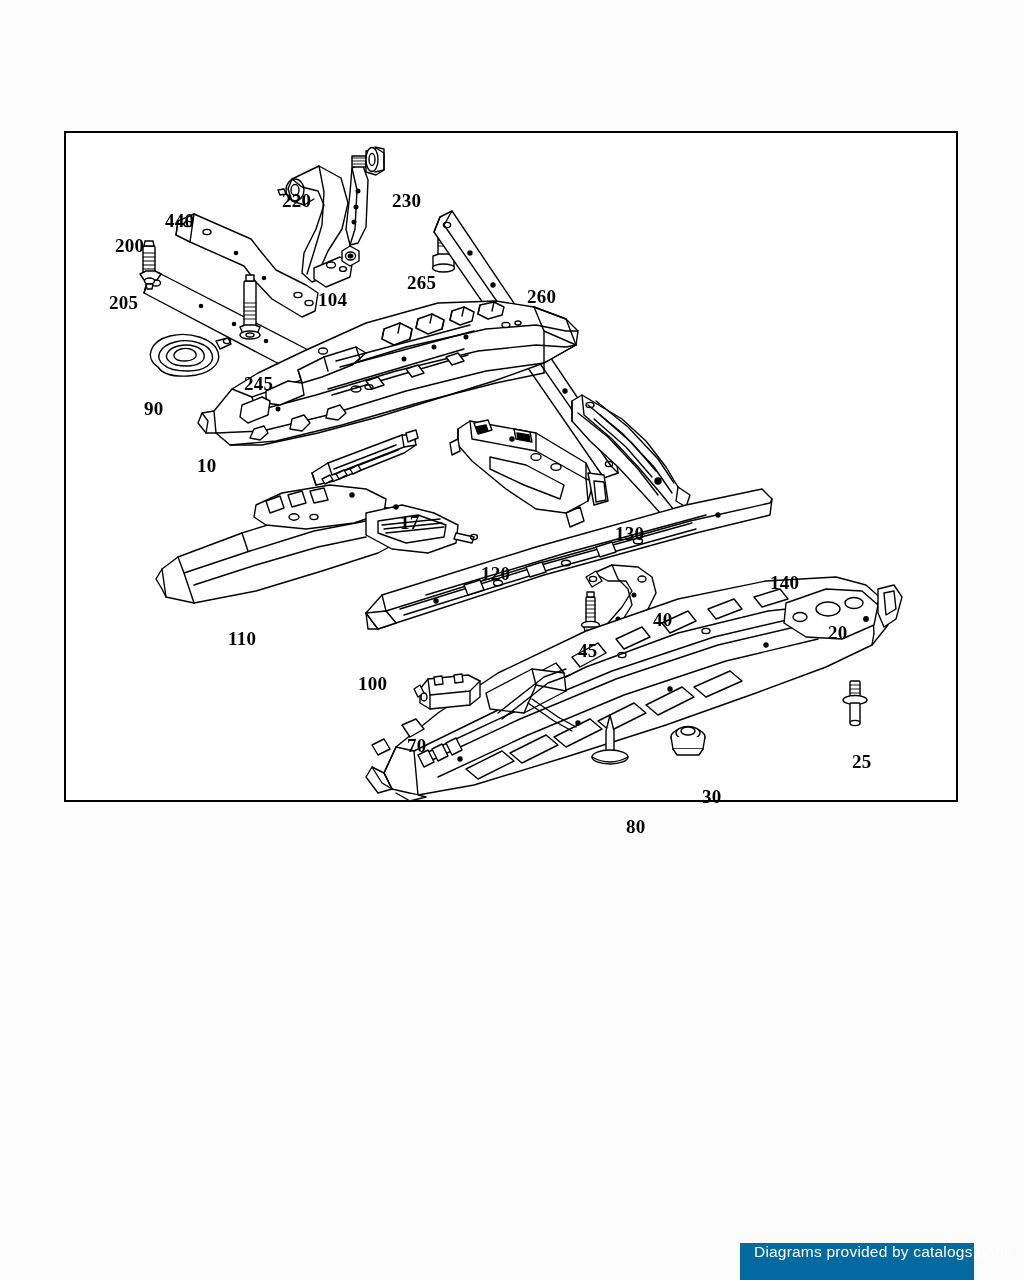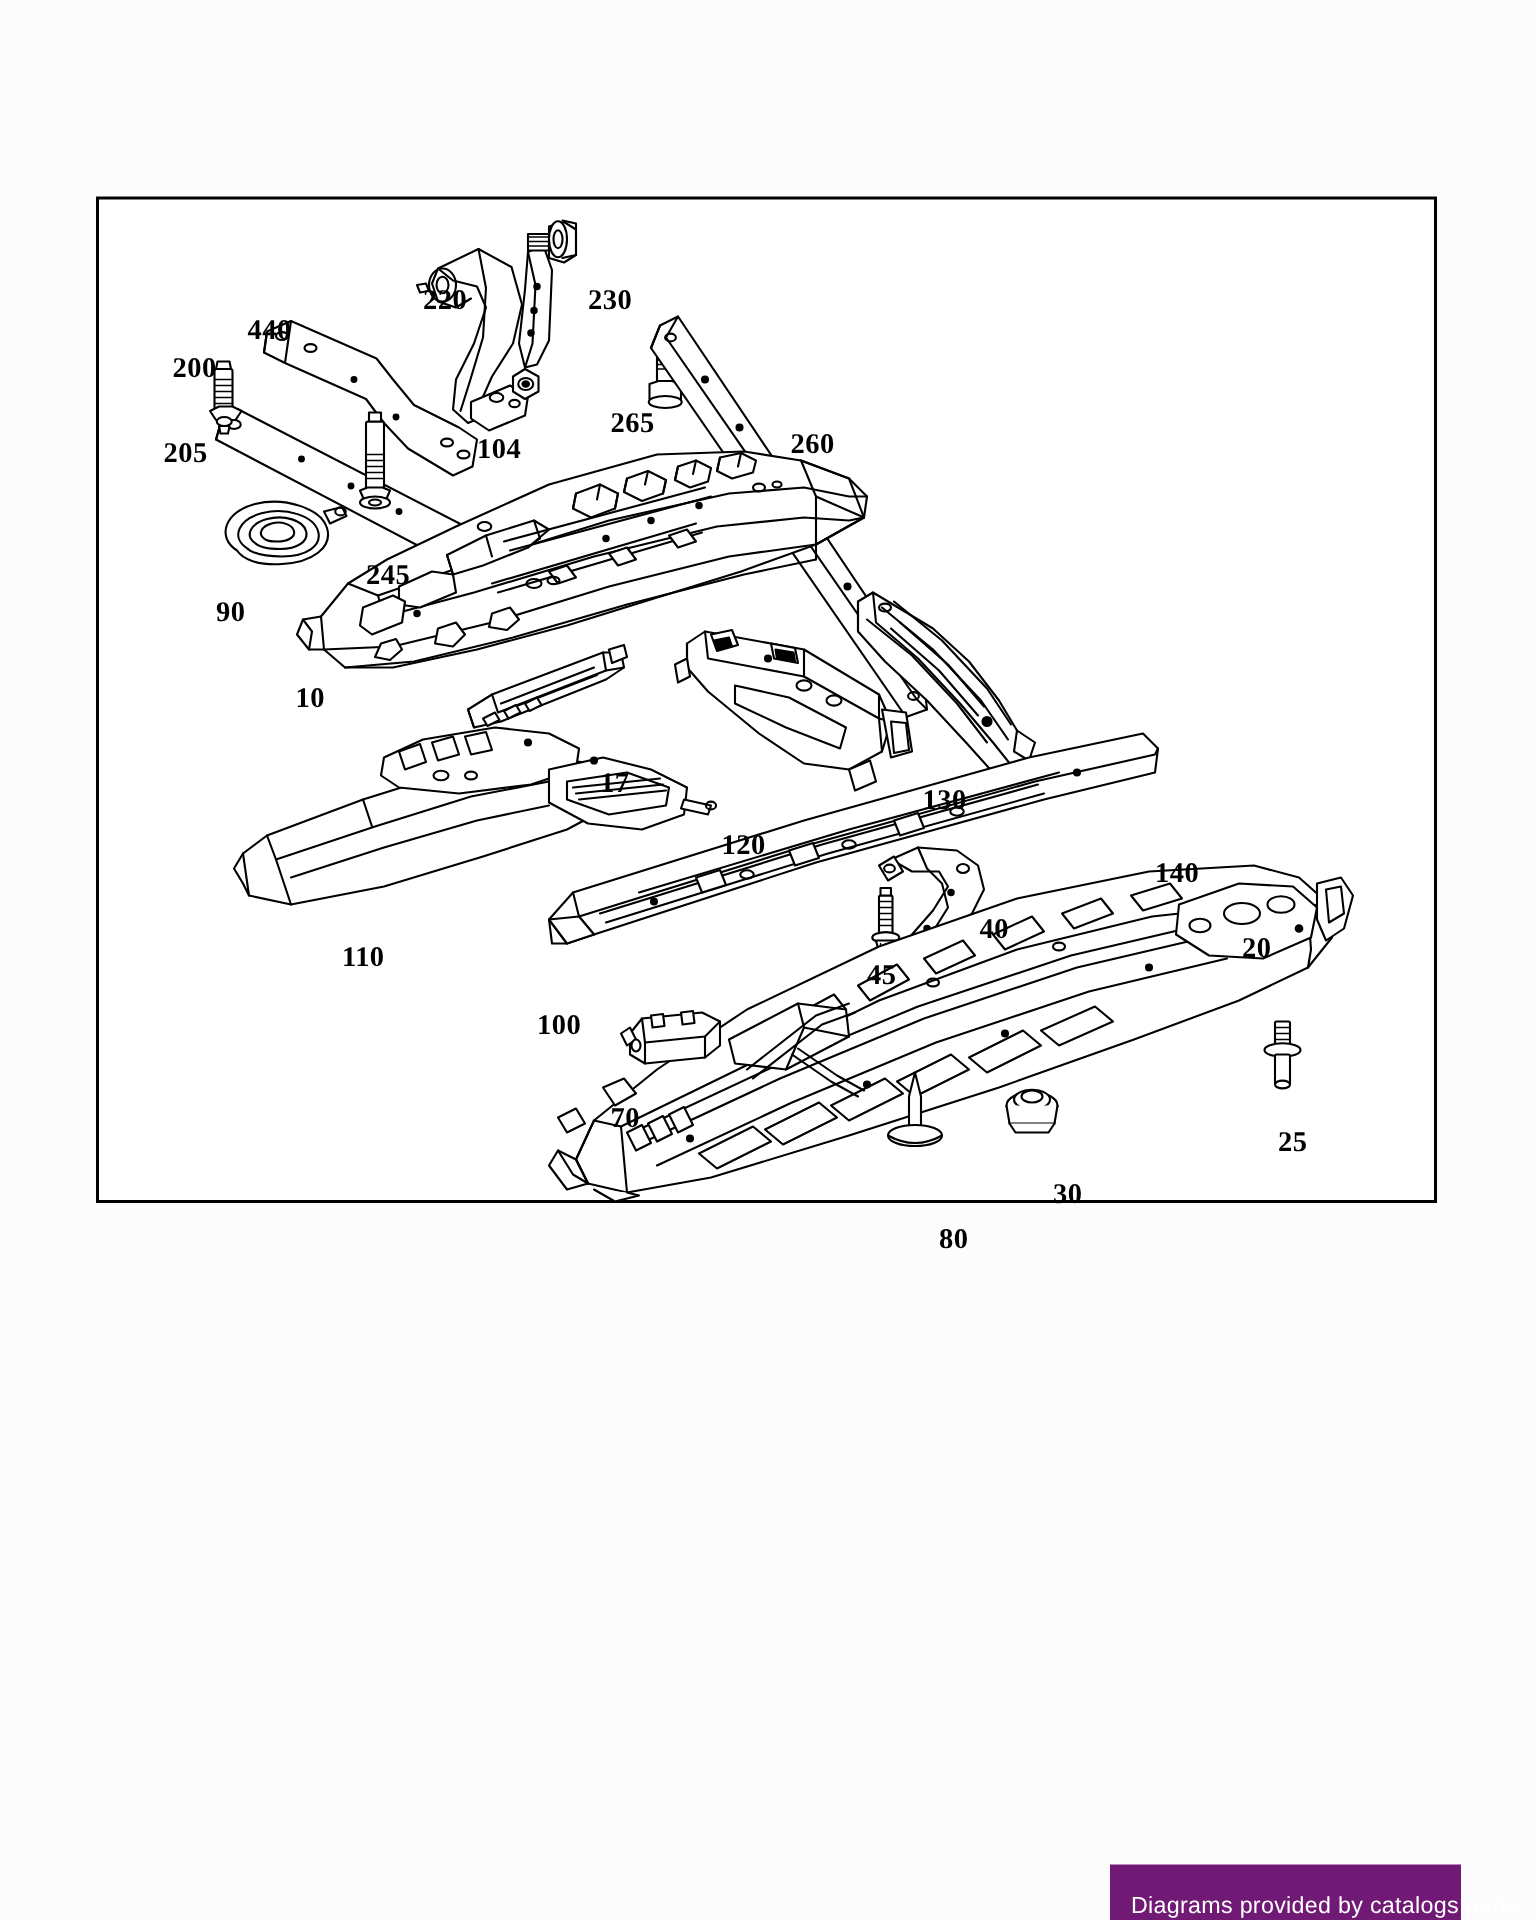--- a/index.html
+++ b/index.html
@@ -19,21 +19,21 @@
   
   .callout{
     position:absolute;color:#000;font-family:"Liberation Serif",serif;
     font-size:19px;font-weight:700;letter-spacing:.3px;line-height:1;
     white-space:nowrap;user-select:none;margin-top:31px;
   }
 
   
   #watermark{
     position:absolute;left:740px;top:1243px;width:234px;height:37px;
-    background:#701a75;color:#fff;display:flex;align-items:flex-end;
+    background:#0369a1;color:#fff;display:flex;align-items:flex-start;
     padding-left:14px;box-sizing:border-box;
     font-family:"Liberation Sans",sans-serif;font-size:15.5px;
     letter-spacing:.2px;white-space:nowrap;
   }
 </style>
 </head>
 <body>
 
 <div id="page">
 
@@ -454,21 +454,21 @@
     <div class="callout" style="left:43px;top:129px">205</div>
     <div class="callout" style="left:216px;top:27px">220</div>
     <div class="callout" style="left:326px;top:27px">230</div>
     <div class="callout" style="left:252px;top:126px">104</div>
     <div class="callout" style="left:178px;top:210px">245</div>
     <div class="callout" style="left:341px;top:109px">265</div>
     <div class="callout" style="left:461px;top:123px">260</div>
     <div class="callout" style="left:78px;top:235px">90</div>
     <div class="callout" style="left:131px;top:292px">10</div>
     <div class="callout" style="left:334px;top:349px">17</div>
-    <div class="callout" style="left:415px;top:390px">120</div>
+    <div class="callout" style="left:415px;top:400px">120</div>
     <div class="callout" style="left:549px;top:360px">130</div>
     <div class="callout" style="left:704px;top:409px">140</div>
     <div class="callout" style="left:162px;top:465px">110</div>
     <div class="callout" style="left:292px;top:510px">100</div>
     <div class="callout" style="left:587px;top:446px">40</div>
     <div class="callout" style="left:512px;top:477px">45</div>
     <div class="callout" style="left:762px;top:459px">20</div>
     <div class="callout" style="left:341px;top:572px">70</div>
     <div class="callout" style="left:786px;top:588px">25</div>
     <div class="callout" style="left:636px;top:623px">30</div>

